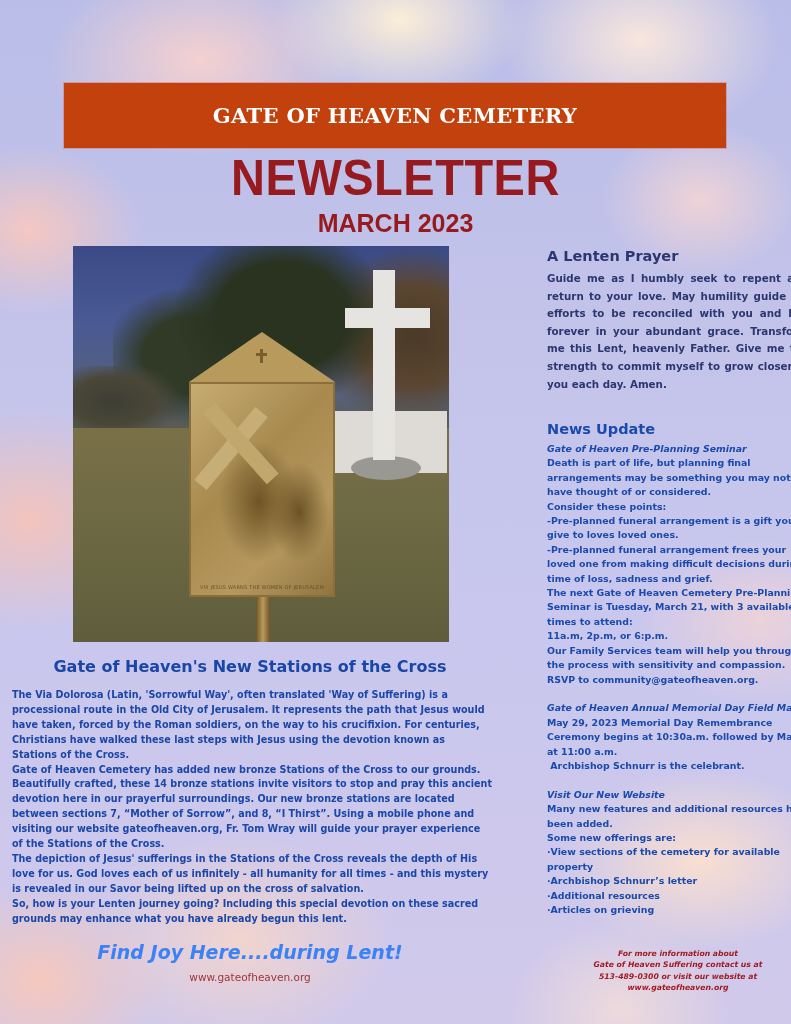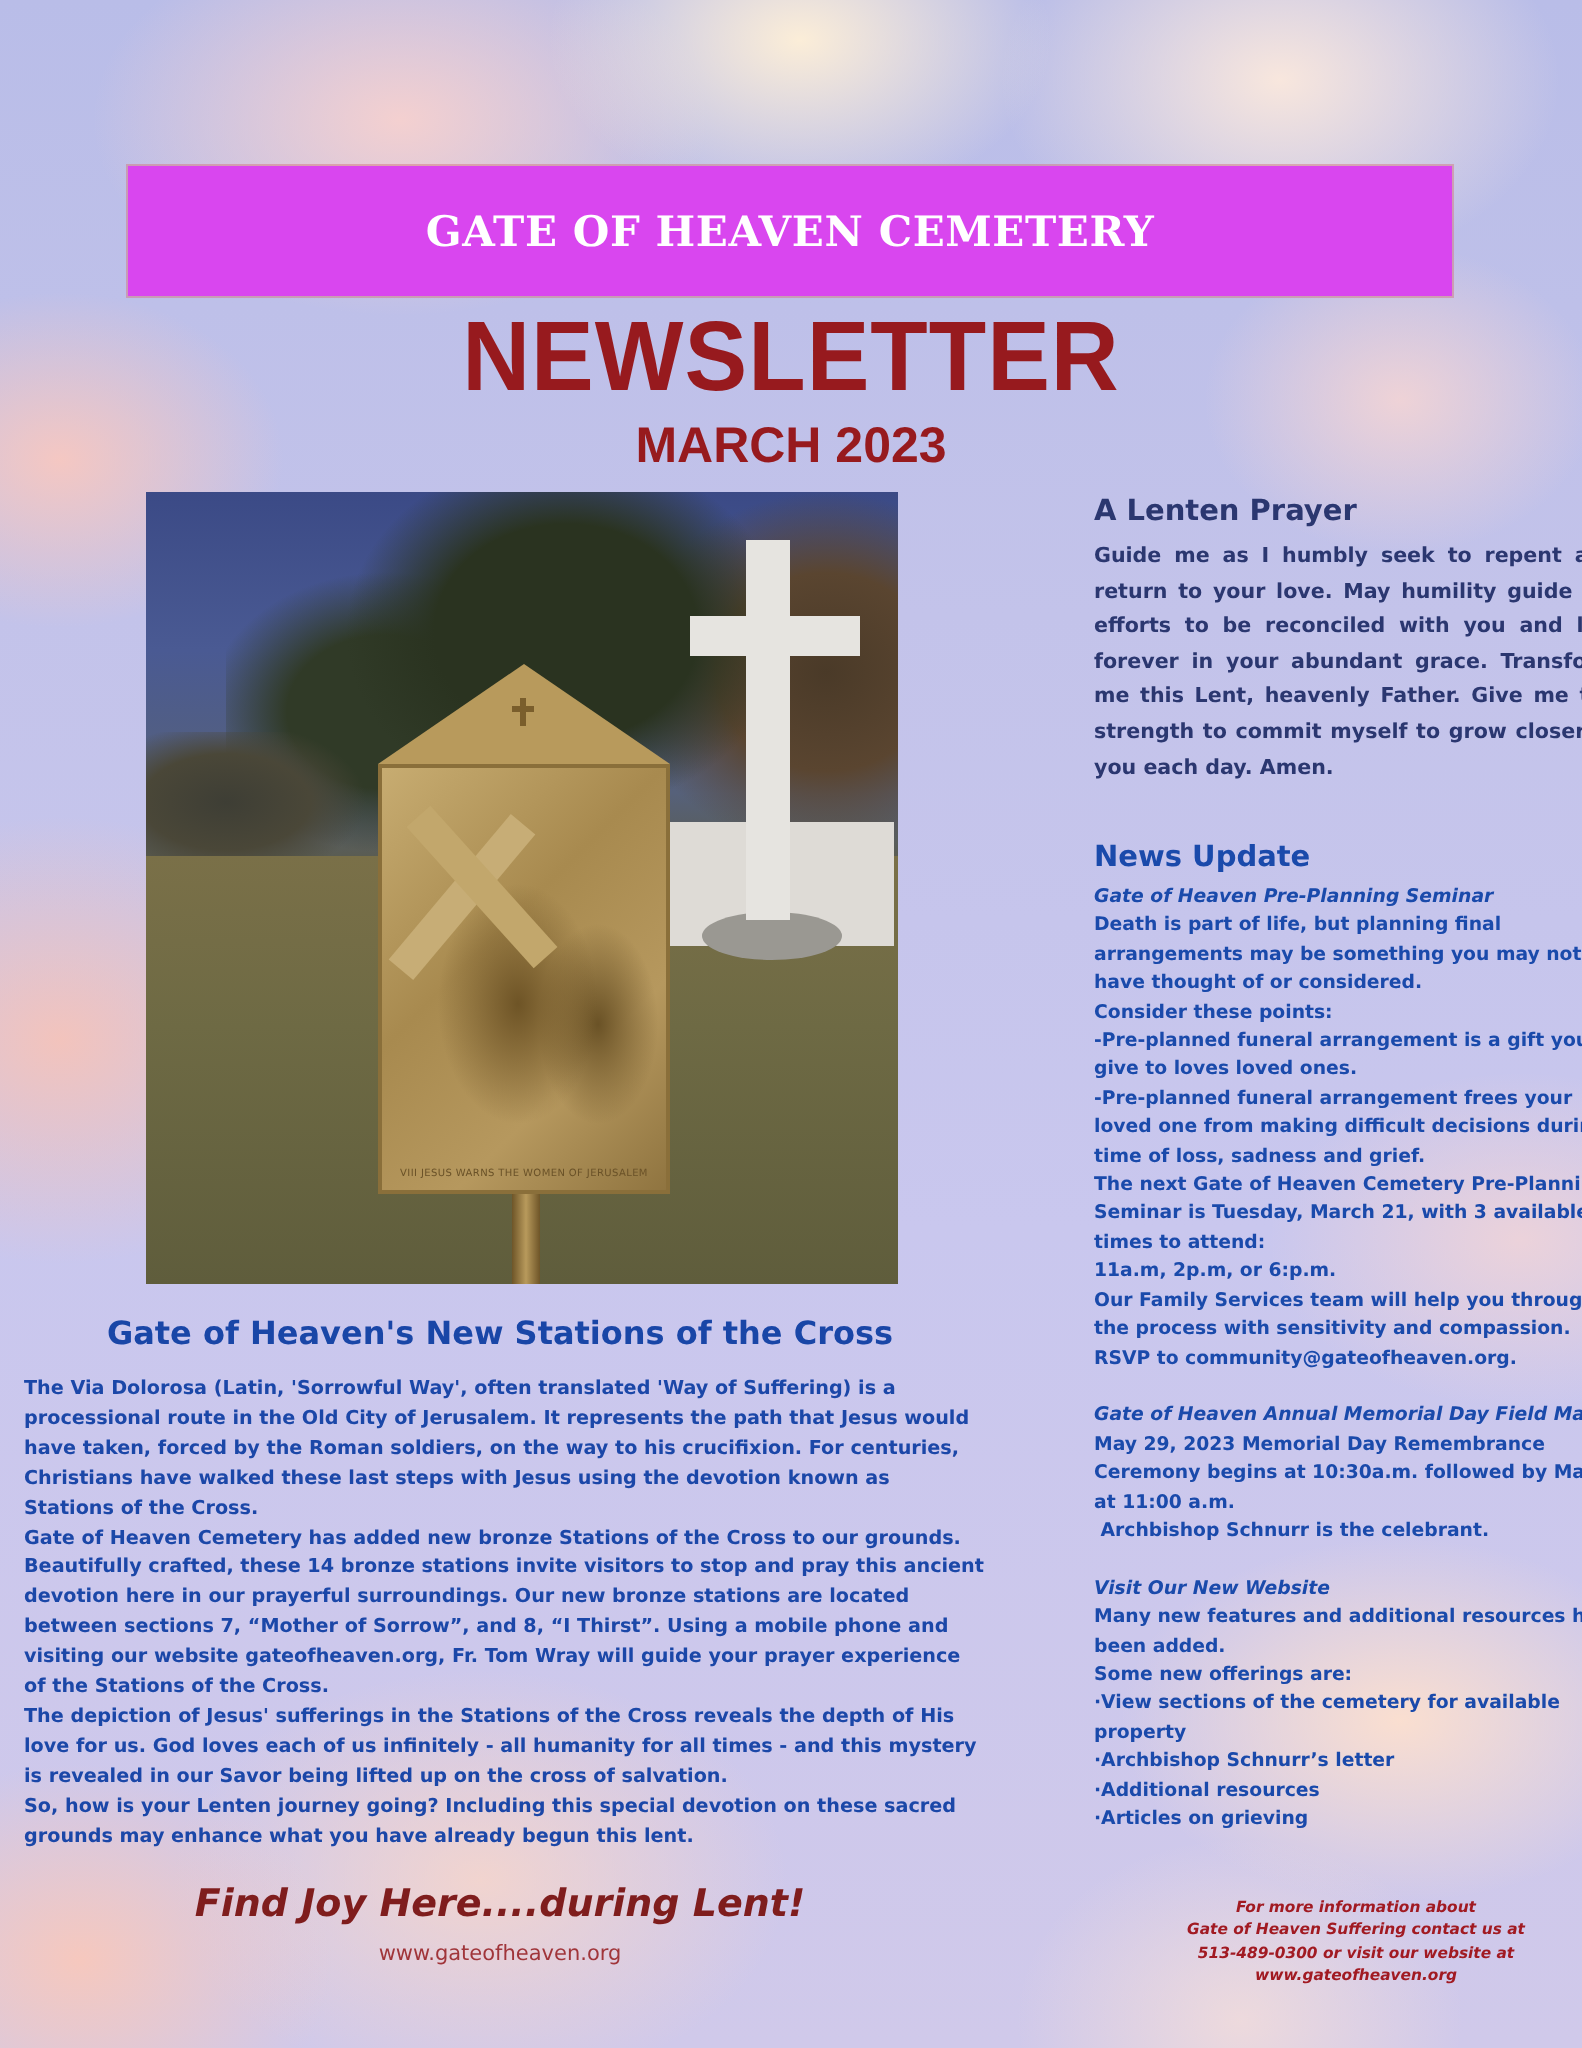--- a/index.html
+++ b/index.html
@@ -17,21 +17,21 @@
         radial-gradient(ellipse 180px 140px at 40px 980px, rgba(250,200,185,0.9), rgba(250,200,185,0) 70%),
         radial-gradient(ellipse 220px 150px at 240px 940px, rgba(250,215,200,0.8), rgba(250,215,200,0) 70%),
         radial-gradient(ellipse 200px 130px at 700px 860px, rgba(255,225,205,0.9), rgba(255,225,205,0) 70%),
         radial-gradient(ellipse 180px 120px at 760px 620px, rgba(250,215,210,0.7), rgba(250,215,210,0) 70%),
         radial-gradient(ellipse 160px 130px at 620px 1010px, rgba(250,225,215,0.7), rgba(250,225,215,0) 70%),
         linear-gradient(180deg, #b9bde8 0%, #c3c3ea 30%, #c9c7ee 60%, #d0c9ea 100%);
     }
 
     .banner {
       position: absolute; left: 64px; top: 83px; width: 662px; height: 65px;
-      background: #d946ef;
+      background: #c2410c;
       display: flex; align-items: center; justify-content: center;
       box-shadow: 0 0 0 1px rgba(210,120,130,0.5);
     }
     .banner-title {
       color: #ffffff;
       font-family: "DejaVu Serif", serif;
       font-weight: bold;
       font-size: 21px;
       letter-spacing: 0.3px;
     }
@@ -145,21 +145,21 @@
       font-family: "DejaVu Sans", sans-serif;
       font-weight: bold;
       font-size: 9.6px;
       line-height: 14.9px;
     }
     .stations-body p { margin: 0; }
 
     .tagline {
       position: absolute; left: 0; top: 941px; width: 500px;
       text-align: center;
-      color: #7f1d1d;
+      color: #3b82f6;
       font-family: "DejaVu Sans", sans-serif;
       font-weight: bold;
       font-style: italic;
       font-size: 19px;
     }
     .site-url {
       position: absolute; left: 0; top: 971px; width: 500px;
       text-align: center;
       color: #a0353a;
       font-family: "DejaVu Sans", sans-serif;

